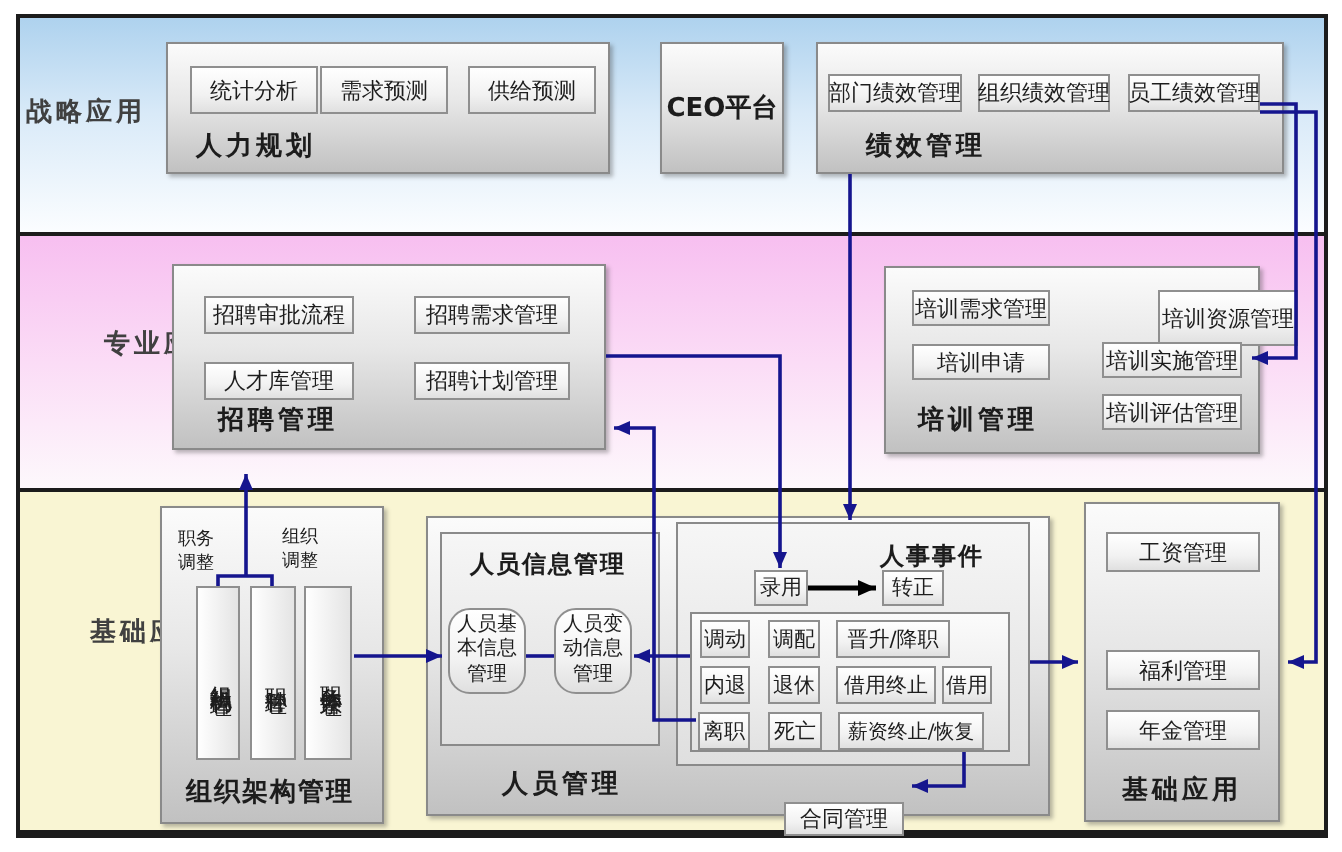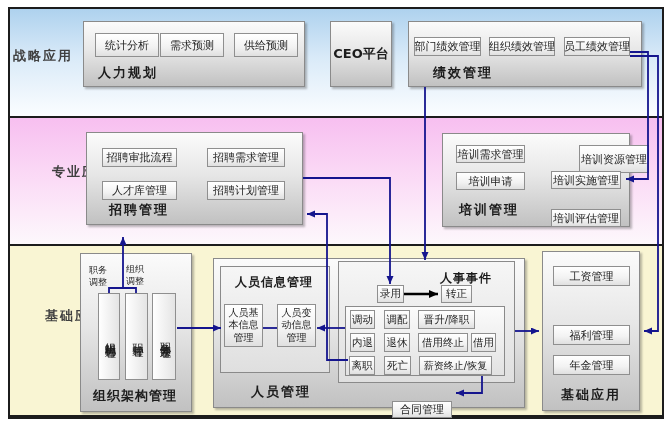--- a/index.html
+++ b/index.html
@@ -22,21 +22,21 @@
   .ev{font-size:10.5px;}
   .title{position:absolute;font-weight:bold;color:#1c1c1c;font-size:13px;letter-spacing:2px;white-space:nowrap;}
   .stitle{font-size:12px;letter-spacing:1px;}
   .vbox{position:absolute;border:1px solid #8f8f8f;box-sizing:border-box;
         background:linear-gradient(90deg,#ffffff,#e4e4e4);
         writing-mode:vertical-rl;text-orientation:upright;
         display:flex;align-items:center;justify-content:center;
         font-size:11px;color:#1d1d1d;letter-spacing:1px;}
   .tiny{position:absolute;font-size:9px;color:#1d1d1d;width:20px;line-height:1.35;
         word-break:break-all;text-align:center;}
-  .wrap{white-space:normal;word-break:break-all;line-height:1.25;text-align:center;font-size:10px;padding:1px;}
+  .wrap{white-space:normal;word-break:break-all;line-height:1.25;text-align:center;font-size:10px;padding:1px;border-radius:11px;}
   svg.links{position:absolute;left:0;top:0;z-index:6;pointer-events:none;}
 </style>
 </head>
 <body>
 
 <div class="canvas">
 
   <div class="band band1"></div>
   <div class="band band2"></div>
   <div class="band band3"></div>
@@ -69,27 +69,27 @@
   <div class="btn" style="left:102px;top:181px;width:75px;height:19px;">人才库管理</div>
   <div class="btn" style="left:207px;top:181px;width:78px;height:19px;">招聘计划管理</div>
 
   <div class="grp" style="left:442px;top:133px;width:188px;height:94px;">
     <div class="title" style="left:16px;bottom:7px;">培训管理</div>
   </div>
   <div class="btn" style="left:456px;top:145px;width:69px;height:18px;">培训需求管理</div>
   <div class="btn" style="left:456px;top:172px;width:69px;height:18px;">培训申请</div>
   <div class="btn" style="left:579px;top:145px;width:70px;height:28px;">培训资源管理</div>
   <div class="btn" style="left:551px;top:171px;width:70px;height:18px;">培训实施管理</div>
-  <div class="btn" style="left:551px;top:197px;width:70px;height:18px;margin-top:12px;">培训评估管理</div>
+  <div class="btn" style="left:551px;top:197px;width:70px;height:18px;">培训评估管理</div>
 
   <div class="grp" style="left:80px;top:253px;width:112px;height:159px;">
     <div class="title" style="left:12px;bottom:6px;letter-spacing:1px;">组织架构管理</div>
   </div>
   <div class="tiny" style="left:88px;top:264px;">职务调整</div>
-  <div class="tiny" style="left:125px;top:263px;text-align:center;">组织调整</div>
+  <div class="tiny" style="left:140px;top:263px;text-align:center;">组织调整</div>
   <div class="vbox" style="left:98px;top:293px;width:22px;height:87px;">组织机构管理</div>
   <div class="vbox" style="left:125px;top:293px;width:23px;height:87px;">职种管理</div>
   <div class="vbox" style="left:152px;top:293px;width:24px;height:87px;">职务体系管理</div>
 
   <div class="grp" style="left:213px;top:258px;width:312px;height:150px;">
     <div class="title" style="left:37px;bottom:6px;">人员管理</div>
   </div>
 
   <div class="sub" style="left:220px;top:266px;width:110px;height:107px;">
     <div class="title stitle" style="left:14px;top:7px;">人员信息管理</div>

